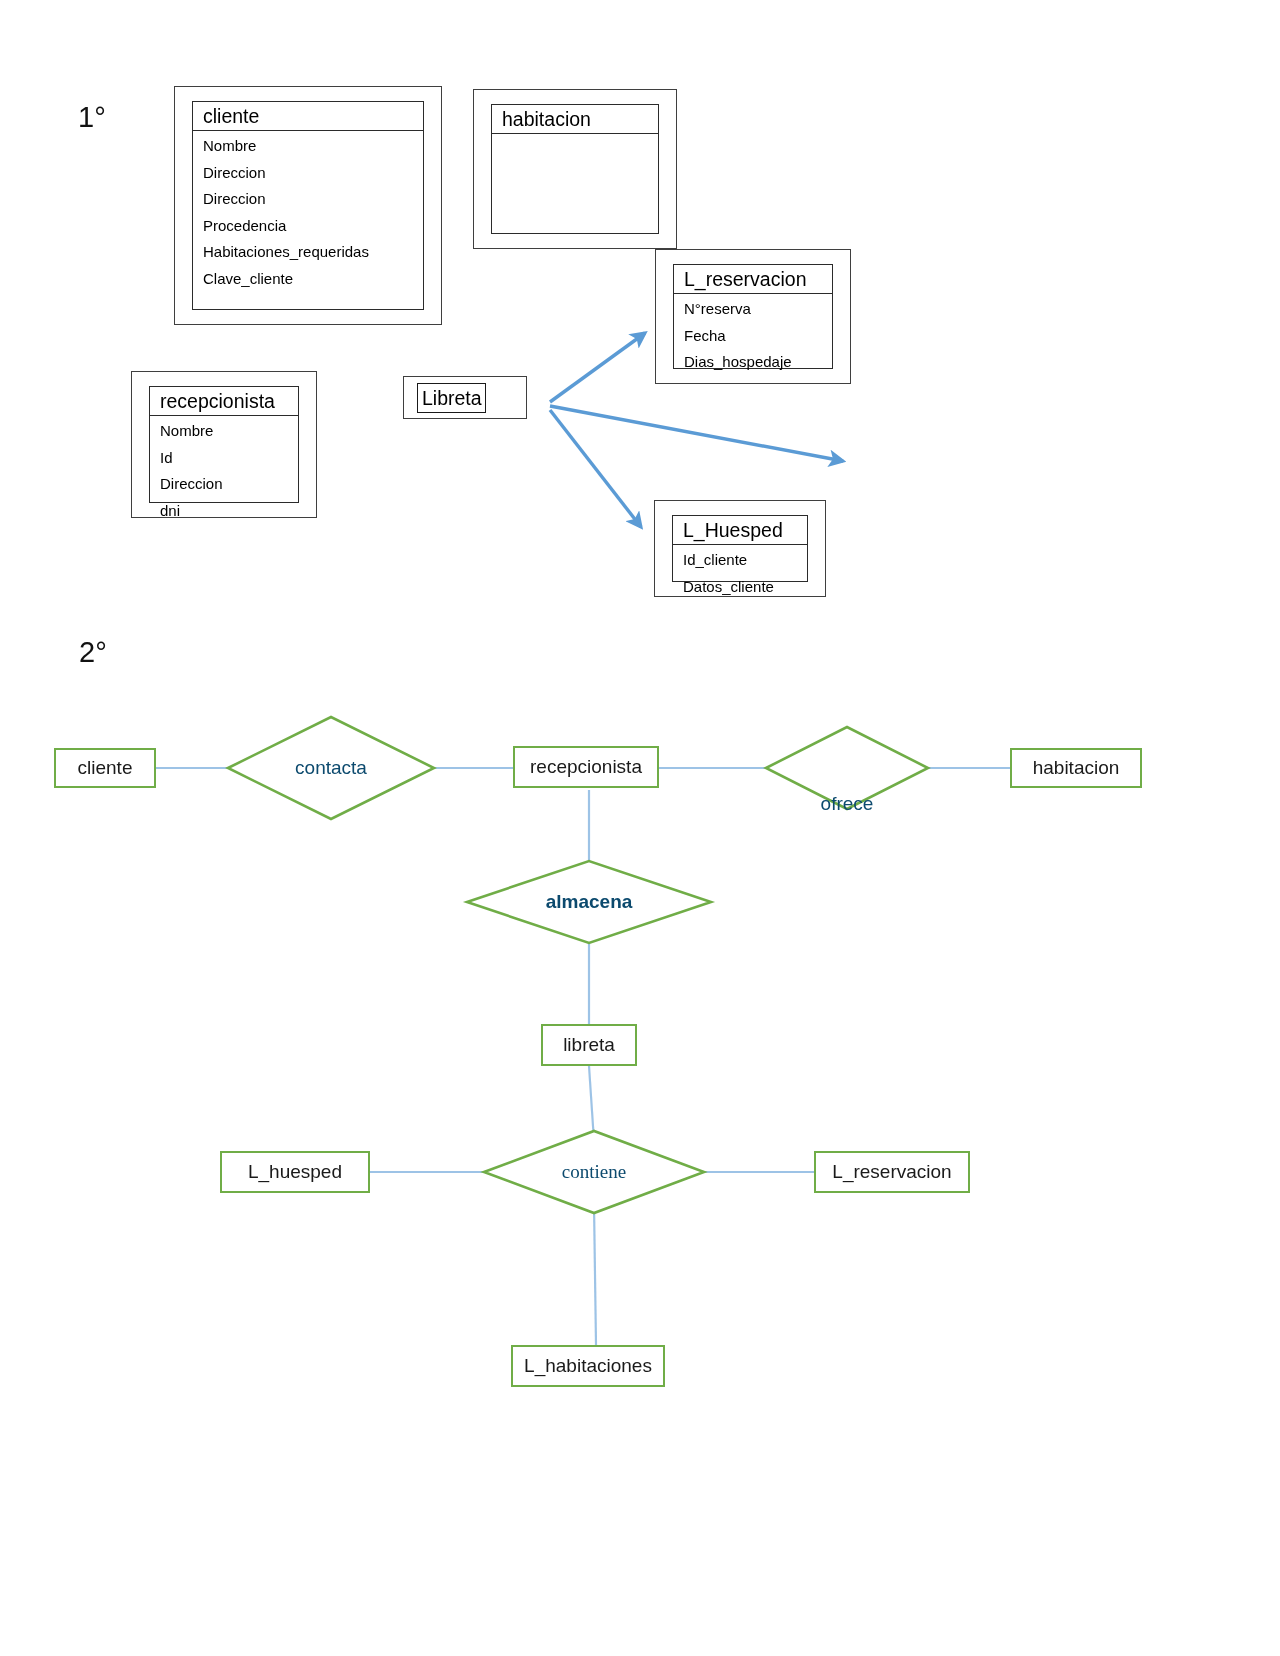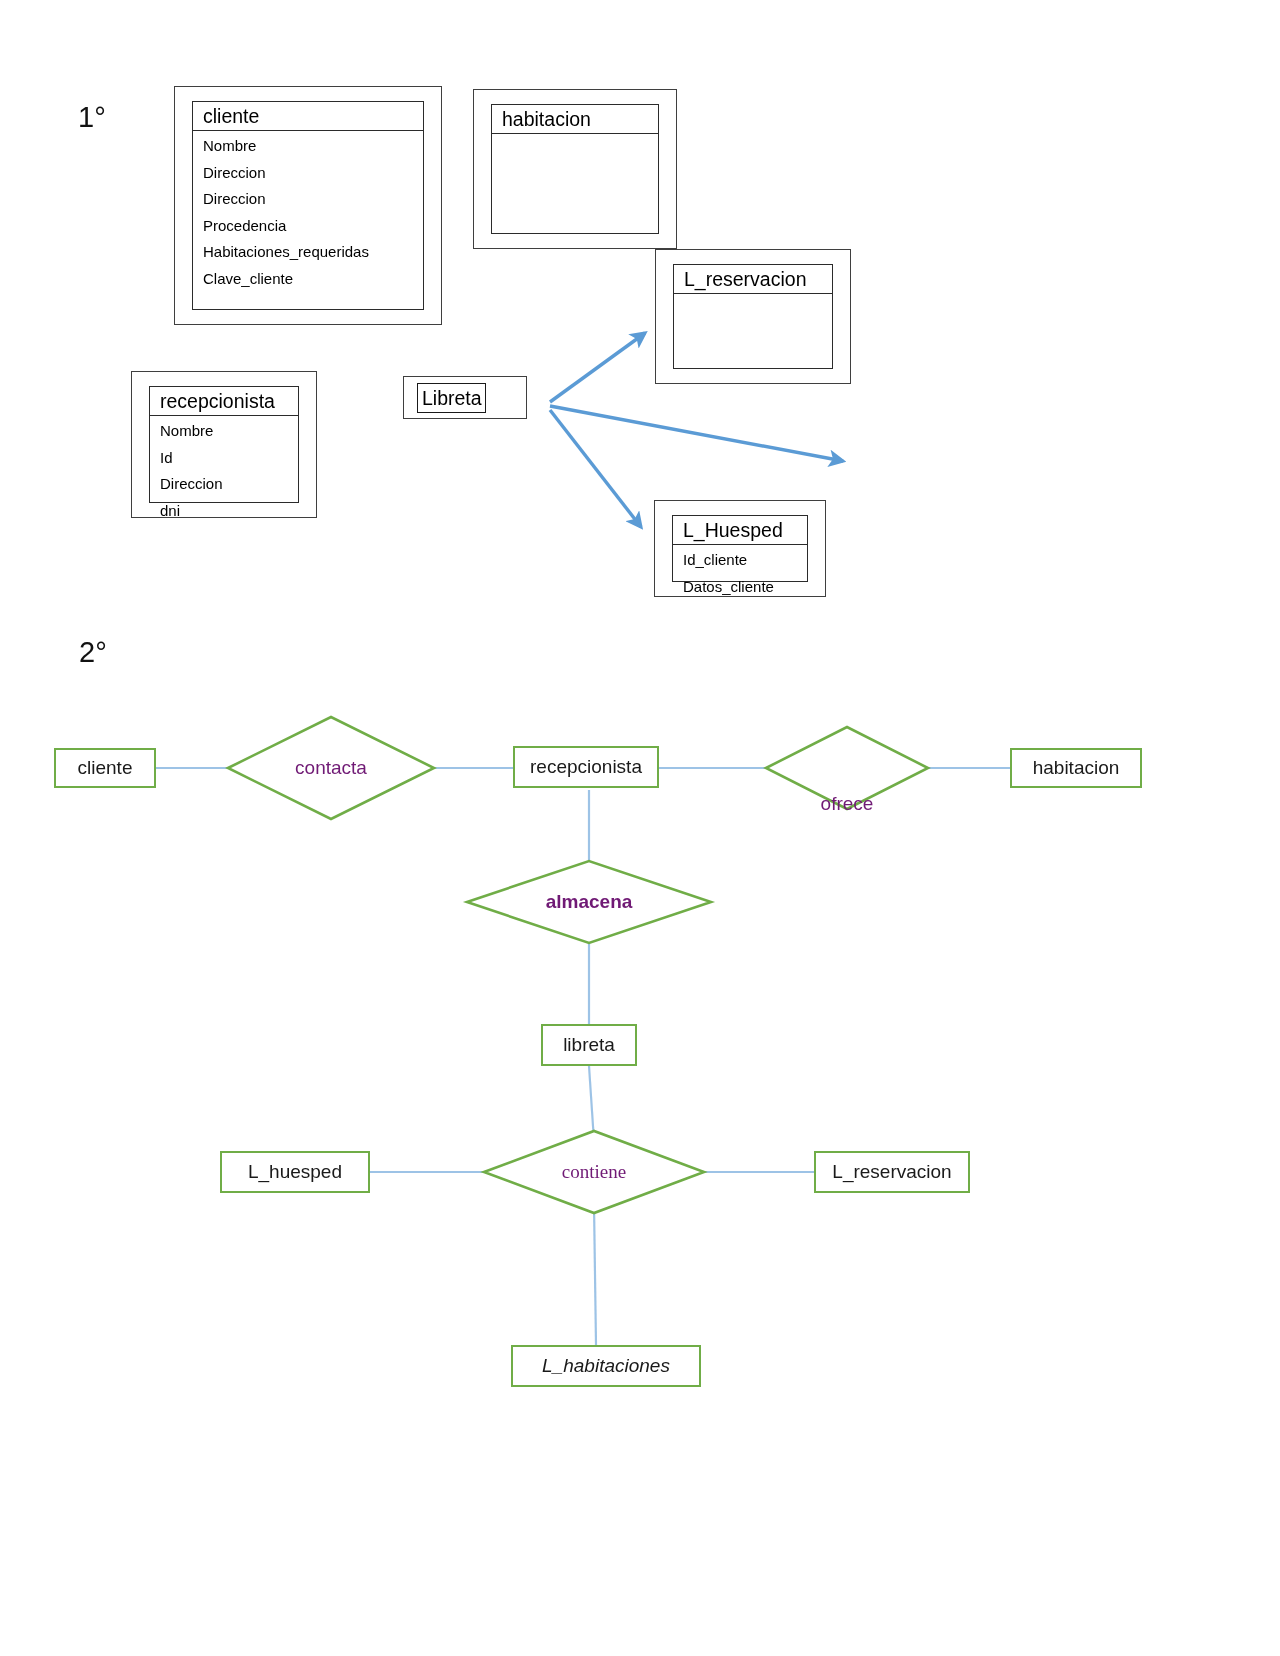--- a/index.html
+++ b/index.html
@@ -103,21 +103,21 @@
     justify-content: center;
     font-size: 19px;
     line-height: 1.1;
     white-space: nowrap;
     color: #1a1a1a;
   }
   .er-rel-label {
     position: absolute;
     font-size: 19px;
     line-height: 1.1;
-    color: #701a75;
+    color: #0c4a6e;
     white-space: nowrap;
     text-align: center;
     display: flex;
     align-items: center;
     justify-content: center;
   }
 </style>
 </head>
 <body>
 
@@ -141,20 +141,25 @@
 
   <div class="entity" style="left:473px; top:89px; width:204px; height:160px;">
     <div class="entity-inner">
       <div class="entity-title">habitacion</div>
     </div>
   </div>
 
   <div class="entity" style="left:655px; top:249px; width:196px; height:135px;">
     <div class="entity-inner">
       <div class="entity-title">L_reservacion</div>
+      <div class="entity-attrs">
+        <div class="attr">N°reserva</div>
+        <div class="attr">Fecha</div>
+        <div class="attr">Dias_hospedaje</div>
+      </div>
     </div>
   </div>
 
   <div class="entity" style="left:131px; top:371px; width:186px; height:147px;">
     <div class="entity-inner">
       <div class="entity-title">recepcionista</div>
       <div class="entity-attrs">
         <div class="attr">Nombre</div>
         <div class="attr">Id</div>
         <div class="attr">Direccion</div>
@@ -222,21 +227,21 @@
   <div class="er-entity" style="left:513px; top:746px; width:146px; height:42px;">recepcionista</div>
 
   <div class="er-entity" style="left:1010px; top:748px; width:132px; height:40px;">habitacion</div>
 
   <div class="er-entity" style="left:541px; top:1024px; width:96px; height:42px;">libreta</div>
 
   <div class="er-entity" style="left:220px; top:1151px; width:150px; height:42px;">L_huesped</div>
 
   <div class="er-entity" style="left:814px; top:1151px; width:156px; height:42px;">L_reservacion</div>
 
-  <div class="er-entity" style="left:511px; top:1345px; width:190px; height:42px;font-style:italic;">L_habitaciones</div>
+  <div class="er-entity" style="left:511px; top:1345px; width:154px; height:42px;">L_habitaciones</div>
 
   <div class="er-rel-label" style="left:271px; top:756px; width:120px; height:24px;">contacta</div>
 
   <div class="er-rel-label" style="left:797px; top:792px; width:100px; height:24px;">ofrece</div>
 
   <div class="er-rel-label" style="left:529px; top:890px; width:120px; height:24px;font-weight:bold;">almacena</div>
 
   <div class="er-rel-label" style="left:534px; top:1160px; width:120px; height:24px;font-family:Liberation Serif, serif;">contiene</div>
 
 </div>

